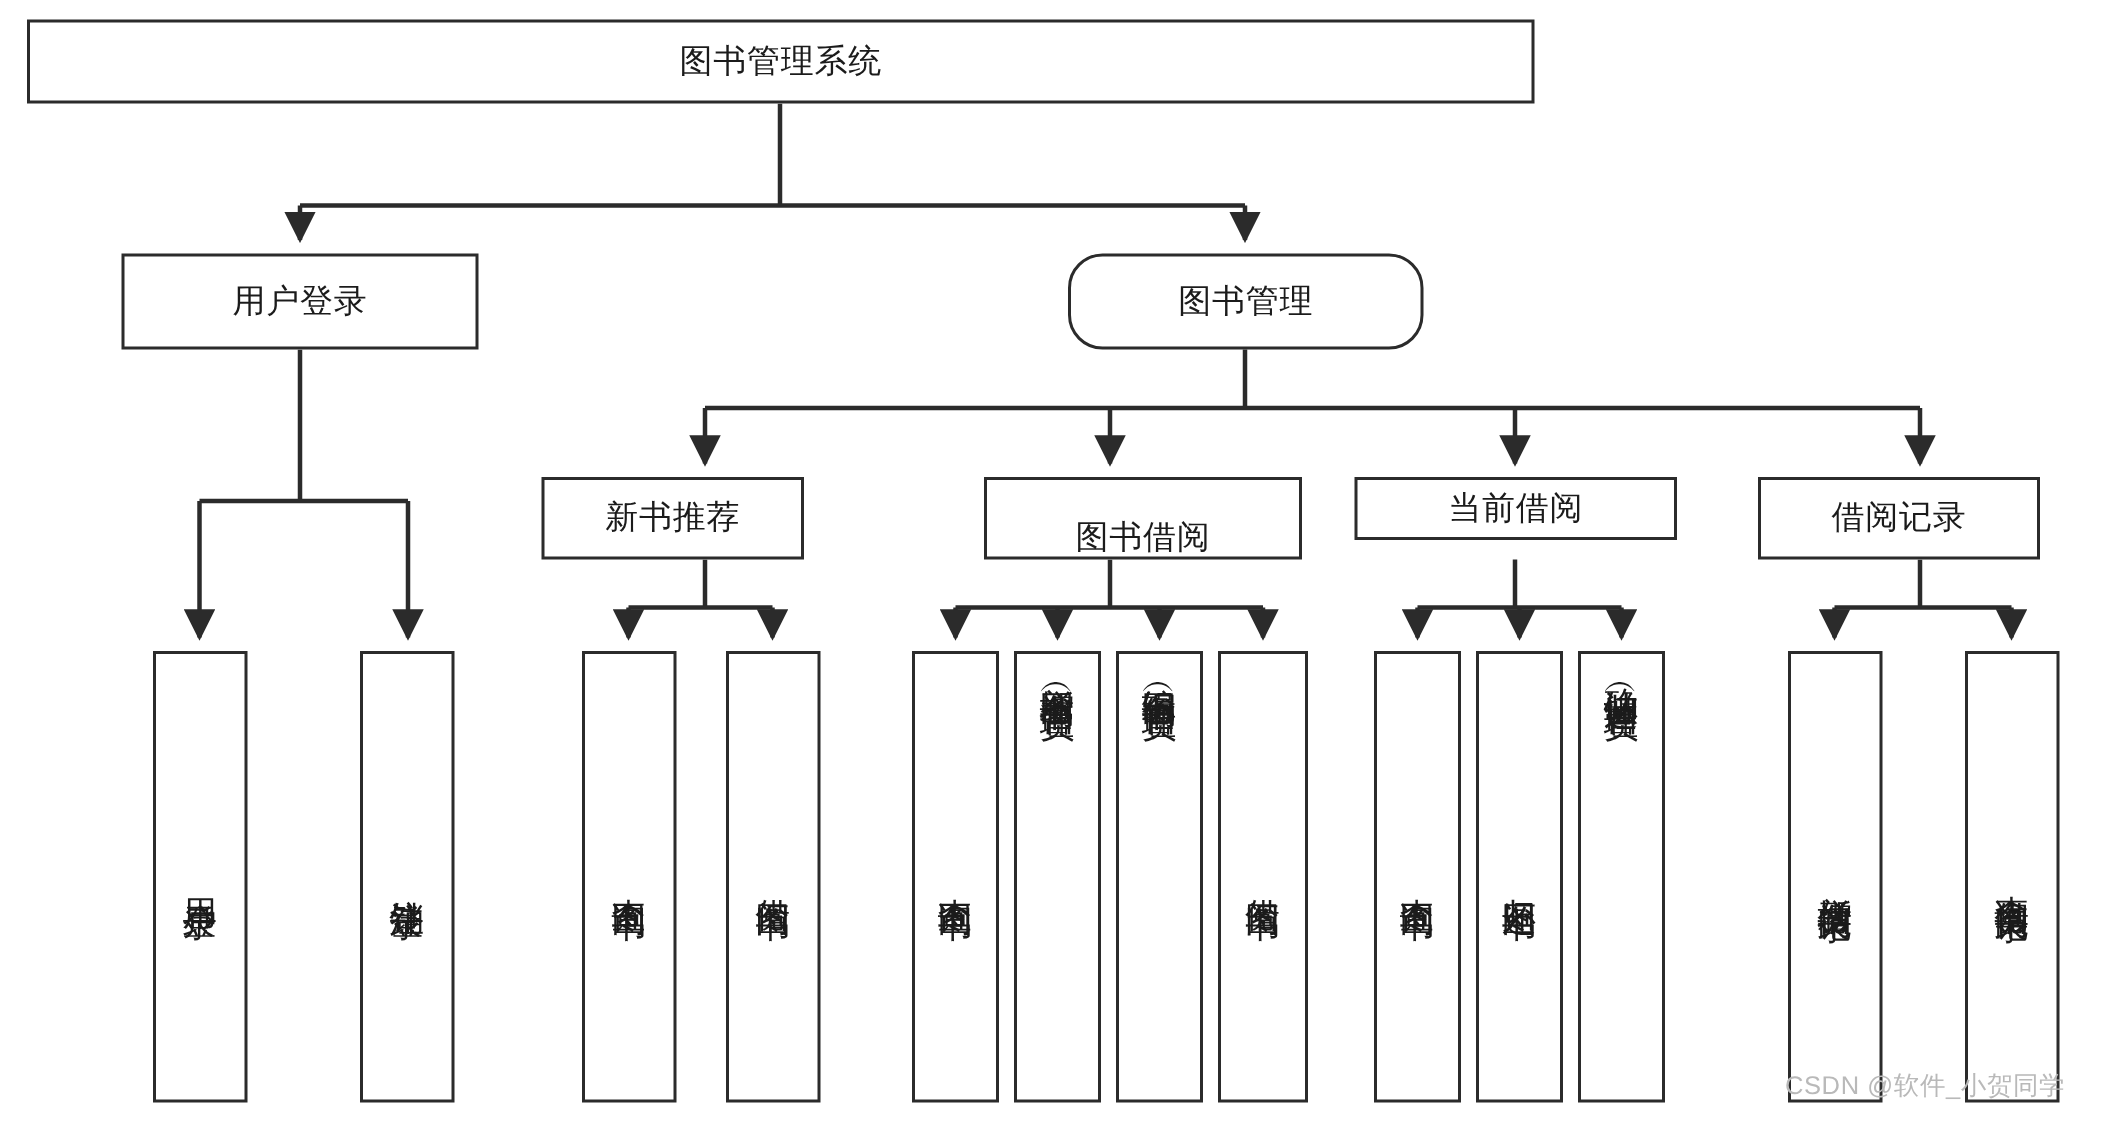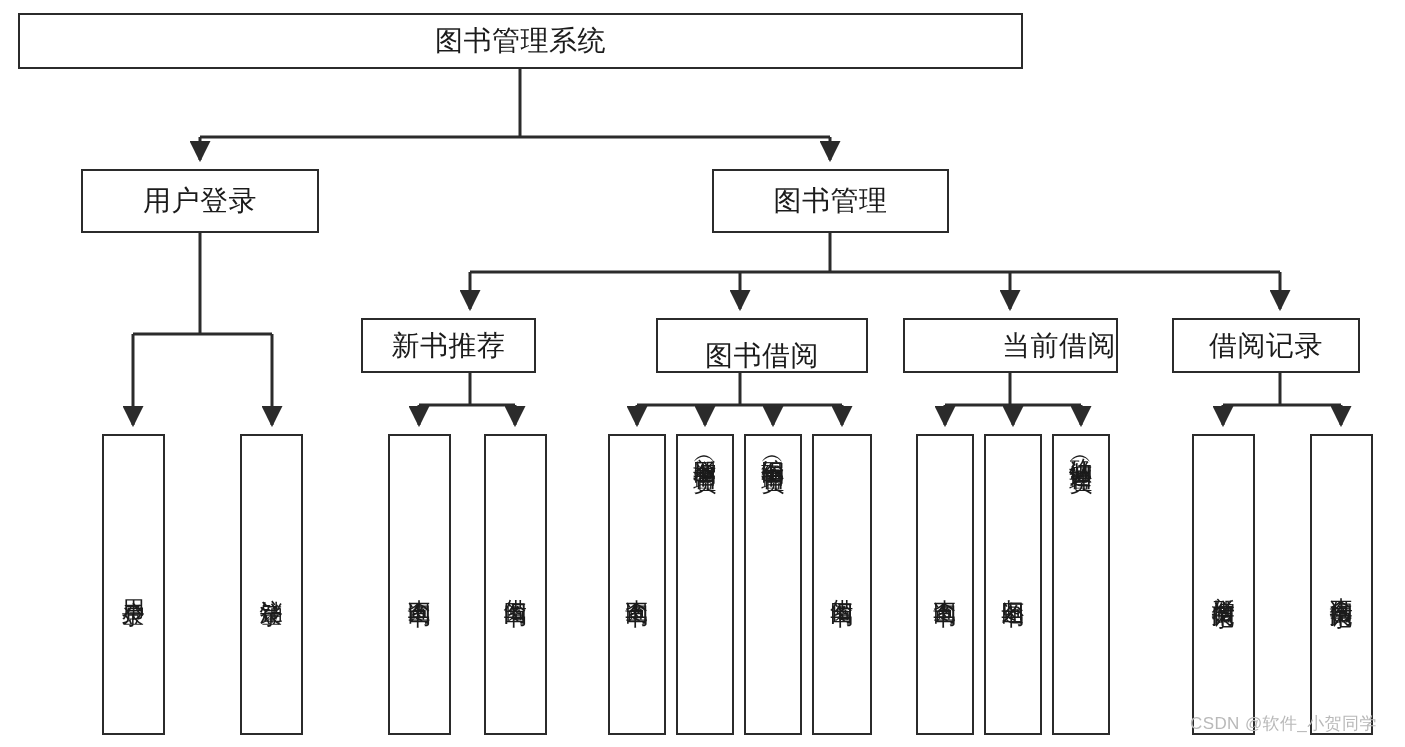--- a/index.html
+++ b/index.html
@@ -37,21 +37,21 @@
     justify-content: center;
     color: #1b1b1b;
   }
   .node .label {
     display: block;
     text-align: center;
     line-height: 1.12;
     white-space: pre;
   }
   .node.horizontal .label {
-    font-size: 28px;
+    font-size: 22px;
     letter-spacing: 0.5px;
   }
   .node.vertical {
     align-items: center;
     justify-content: center;
   }
   .node.vertical .label {
     writing-mode: vertical-rl;
     text-orientation: upright;
     font-size: 23px;
@@ -132,31 +132,31 @@
     </g>
   </svg>
 
   <div class="node horizontal" id="n-root" style="left: 18px; top: 13px; width: 1005px; height: 56px;">
     <span class="label">图书管理系统</span>
   </div>
 
   <div class="node horizontal" id="n-user_login" style="left: 81px; top: 169px; width: 238px; height: 64px;">
     <span class="label">用户登录</span>
   </div>
-  <div class="node horizontal" id="n-book_manage" style="left: 712px; top: 169px; width: 237px; height: 64px;">
+  <div class="node horizontal" id="n-book_manage" style="left: 712px; top: 169px; width: 237px; height: 64px; border-radius: 23px;">
     <span class="label">图书管理</span>
   </div>
 
   <div class="node horizontal" id="n-new_book_rec" style="left: 361px; top: 318px; width: 175px; height: 55px;">
     <span class="label">新书推荐</span>
   </div>
   <div class="node horizontal" id="n-book_borrow" style="left: 656px; top: 318px; width: 212px; height: 55px; align-items: flex-end;">
     <span class="label">图书借阅</span>
   </div>
-  <div class="node horizontal" id="n-current_borrow" style="left: 903px; top: 318px; width: 215px; height: 55px; justify-content: flex-end;">
+  <div class="node horizontal" id="n-current_borrow" style="left: 903px; top: 318px; width: 215px; height: 42px;">
     <span class="label">当前借阅</span>
   </div>
   <div class="node horizontal" id="n-borrow_record" style="left: 1172px; top: 318px; width: 188px; height: 55px;">
     <span class="label">借阅记录</span>
   </div>
 
   <div class="node vertical" id="n-leaf_user_login" style="left: 102px; top: 434px; width: 63px; height: 301px;">
     <span class="label">用户登录</span>
   </div>
   <div class="node vertical" id="n-leaf_user_logout" style="left: 240px; top: 434px; width: 63px; height: 301px;">

